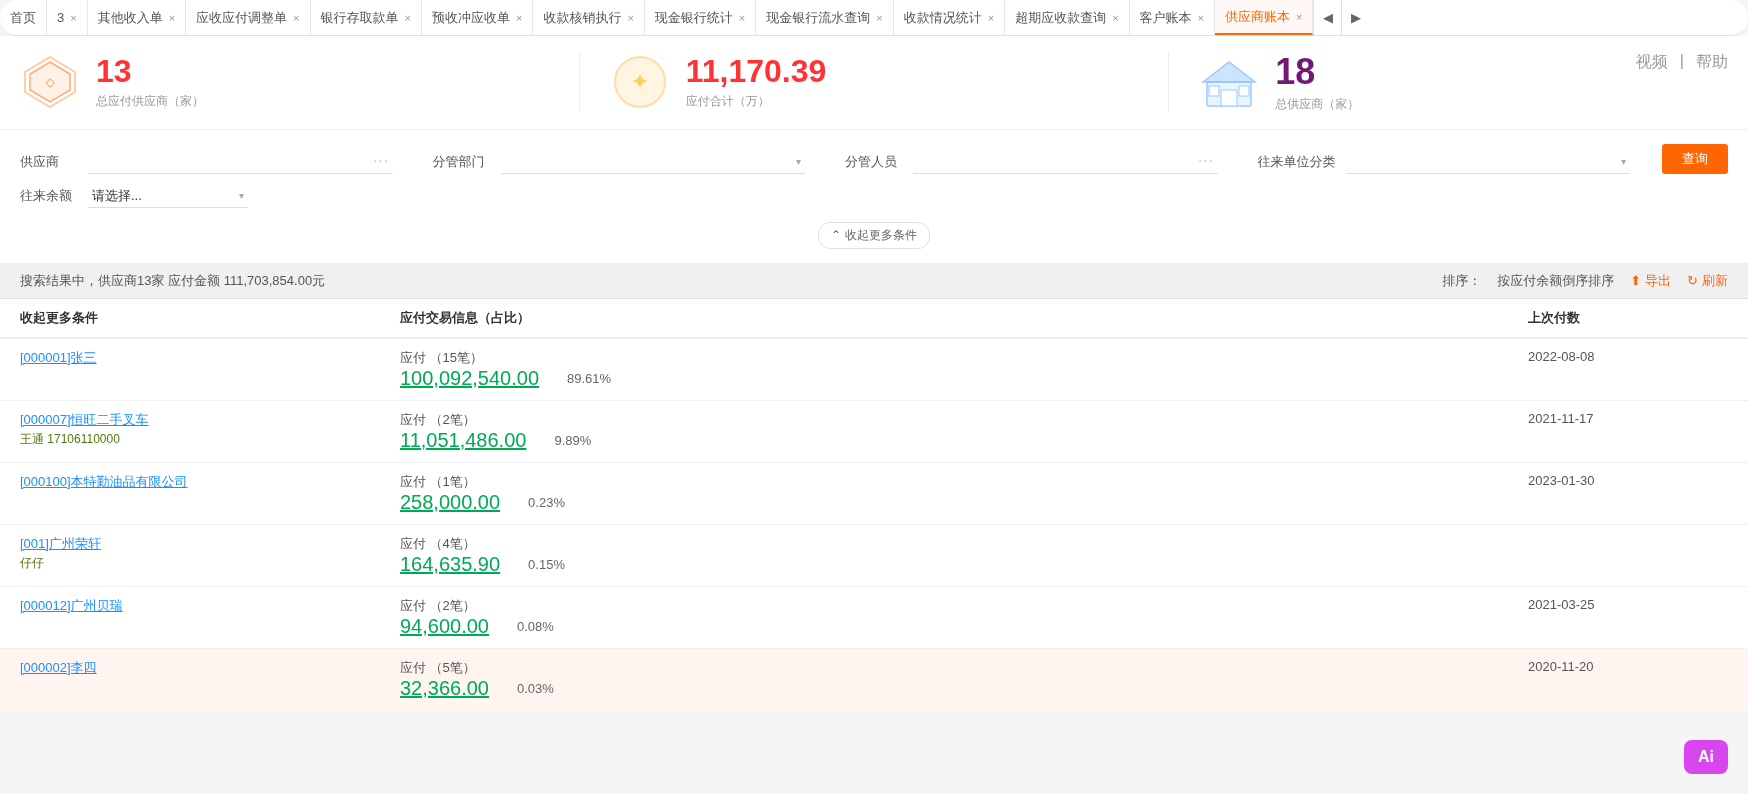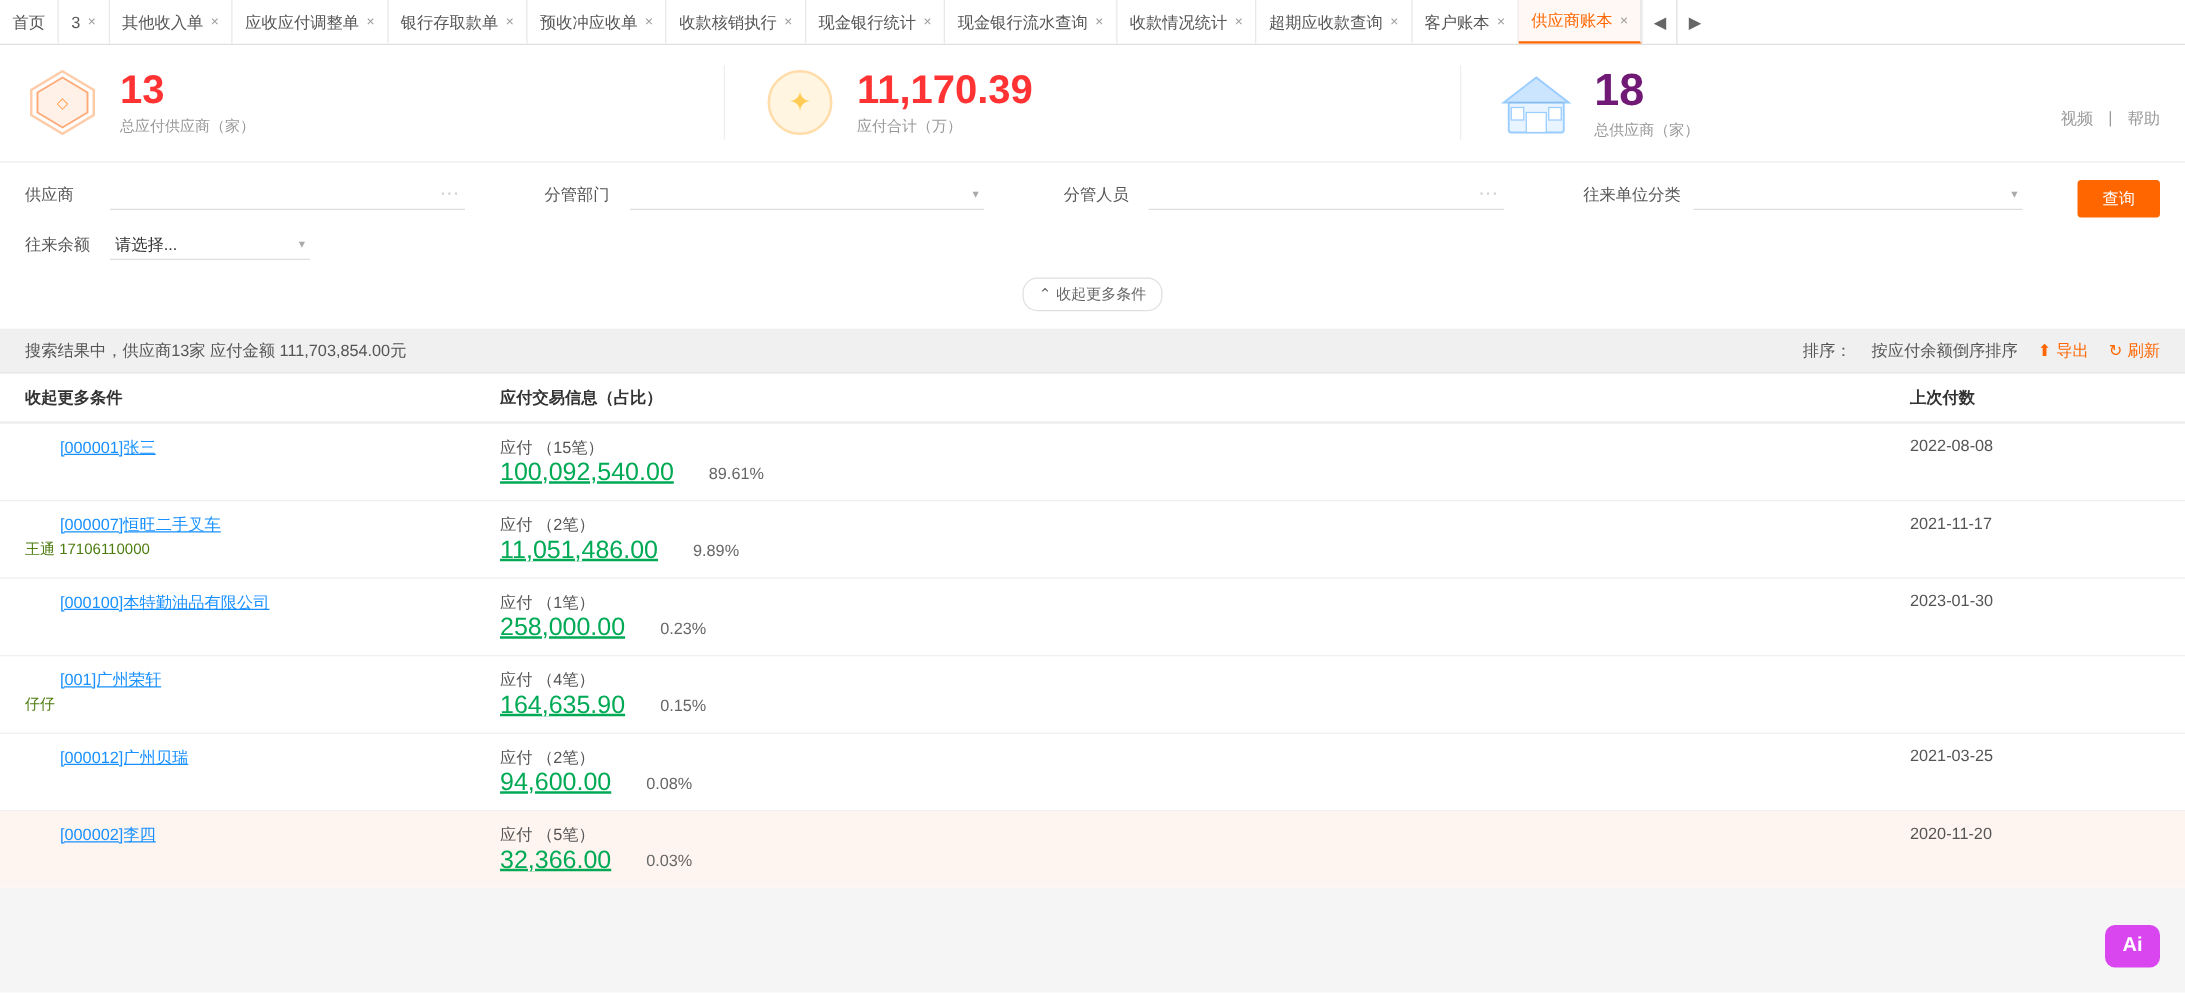--- a/index.html
+++ b/index.html
@@ -1,38 +1,38 @@
 <!DOCTYPE html>
 <html><head>
   <meta charset="utf-8">
   <style>
     * { box-sizing: border-box; margin: 0; padding: 0; }
     body { font-family: 'Microsoft YaHei', Arial, sans-serif; font-size: 13px; background: #f5f5f5; color: #333; width: 1748px; min-height: 794px; overflow-x: hidden; }
 
     
-    .top-nav { background: #fff; border-bottom: 1px solid #e0e0e0; display: flex; align-items: center; height: 36px; padding: 0 0; overflow: hidden; }
+    .top-nav { background: #fff; border-bottom: 1px solid #e0e0e0; display: flex; align-items: center; height: 36px; padding: 0 0; overflow: hidden; border-radius: 17px; }
     .nav-item { display: flex; align-items: center; padding: 0 10px; height: 100%; font-size: 13px; color: #555; cursor: pointer; white-space: nowrap; border-right: 1px solid #e8e8e8; position: relative; }
     .nav-item.active { color: #ff6600; border-bottom: 2px solid #ff6600; background: #fff8f5; }
     .nav-item .close-btn { margin-left: 6px; color: #999; font-size: 11px; }
     .nav-arrow { width: 28px; height: 36px; display: flex; align-items: center; justify-content: center; cursor: pointer; border-left: 1px solid #e0e0e0; color: #666; }
 
     
     .summary-bar { background: #fff; display: flex; align-items: center; padding: 16px 20px; border-bottom: 1px solid #eee; position: relative; }
     .summary-card { display: flex; align-items: center; flex: 1; }
     .summary-icon { width: 60px; height: 60px; margin-right: 16px; }
     .summary-icon svg { width: 100%; height: 100%; }
     .summary-data .number { font-size: 32px; font-weight: bold; color: #ff3333; line-height: 1.1; }
     .summary-data .label { font-size: 12px; color: #999; margin-top: 4px; }
     .summary-divider { width: 1px; background: #eee; height: 60px; margin: 0 30px; }
-    .summary-help { position: absolute; right: 20px; top: 16px; font-size: 13px; color: #666; display: flex; gap: 12px; margin-top: 34px; }
+    .summary-help { position: absolute; right: 20px; top: 16px; font-size: 16px; color: #666; display: flex; gap: 12px; }
     .summary-help span { cursor: pointer; color: #999; }
 
     
     .filter-area { background: #fff; padding: 14px 20px 10px; border-bottom: 1px solid #eee; }
-    .filter-row { display: flex; align-items: flex-start; margin-bottom: 10px; gap: 12px; }
+    .filter-row { display: flex; align-items: flex-end; margin-bottom: 10px; gap: 0; }
     .filter-item { display: flex; align-items: center; flex: 1; min-width: 0; }
     .filter-label { font-size: 13px; color: #555; white-space: nowrap; margin-right: 8px; min-width: 60px; }
     .filter-input-wrap { flex: 1; position: relative; display: flex; align-items: center; border-bottom: 1px solid #ddd; }
     .filter-input-wrap input { flex: 1; border: none; padding: 4px 4px; font-size: 13px; color: #333; outline: none; background: transparent; }
     .filter-dots { color: #ccc; font-size: 16px; cursor: pointer; padding: 0 4px; }
     .filter-sep { width: 40px; }
     .btn-query { background: #ff6600; color: #fff; border: none; padding: 6px 20px; border-radius: 3px; font-size: 13px; cursor: pointer; white-space: nowrap; }
     .collapse-btn { display: flex; align-items: center; justify-content: center; margin: 4px auto; color: #666; font-size: 12px; cursor: pointer; gap: 4px; padding: 4px 12px; border: 1px solid #e0e0e0; border-radius: 12px; width: fit-content; background: #fff; }
 
     
@@ -46,21 +46,21 @@
     .table-header { display: flex; padding: 10px 20px; border-bottom: 2px solid #eee; background: #fff; font-weight: bold; font-size: 13px; color: #333; }
     .col-supplier { flex: 0 0 380px; }
     .col-transaction { flex: 1; }
     .col-lastpay { flex: 0 0 200px; }
 
     .table-row-wrap { border-bottom: 1px solid #f0f0f0; }
     .table-row-wrap:last-child { border-bottom: none; }
     .table-row-wrap.highlighted { background: #fff5f0; }
     .table-row { display: flex; padding: 10px 20px; align-items: flex-start; }
 
-    .supplier-name { color: #1890ff; text-decoration: underline; cursor: pointer; font-size: 13px; margin-left: 28px; }
+    .supplier-name { color: #1890ff; text-decoration: underline; cursor: pointer; font-size: 13px; }
     .supplier-sub { font-size: 12px; color: #4d7c0f; margin-top: 2px; }
     .trans-label { font-size: 13px; color: #555; }
     .trans-amount { color: #00aa55; font-size: 20px; font-weight: 500; text-decoration: underline; cursor: pointer; }
     .trans-percent { font-size: 13px; color: #666; margin-left: 20px; }
     .trans-row { display: flex; align-items: center; gap: 8px; }
 
     .last-pay-date { font-size: 13px; color: #555; }
 
     .select-wrap { flex: 1; position: relative; display: flex; align-items: center; border-bottom: 1px solid #ddd; }
     .select-wrap select { flex: 1; border: none; background: transparent; font-size: 13px; color: #333; outline: none; appearance: none; padding: 4px 24px 4px 4px; cursor: pointer; }

